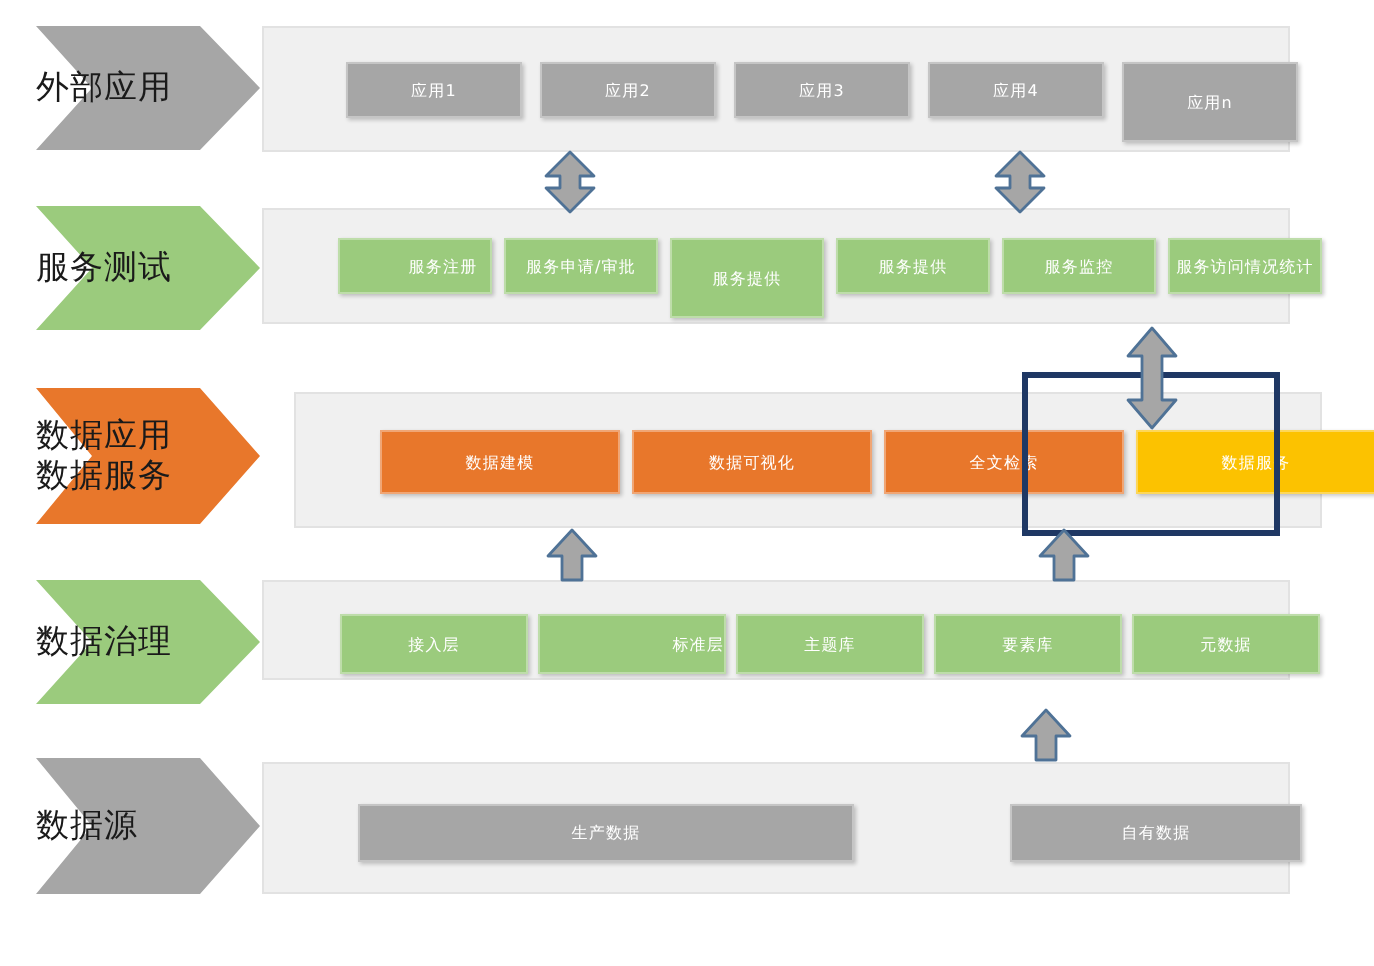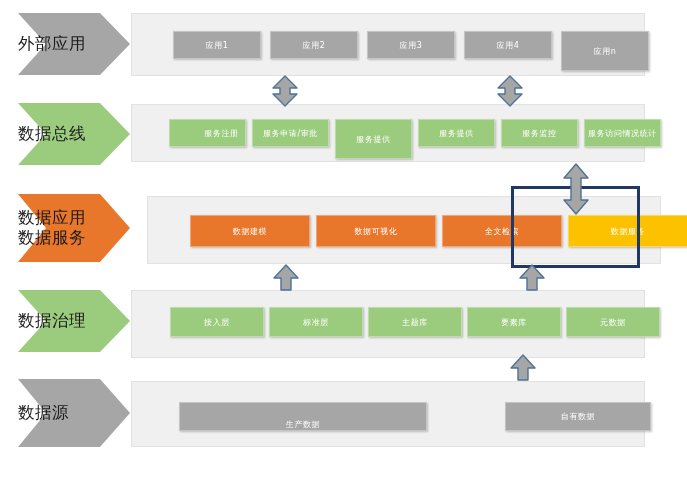--- a/index.html
+++ b/index.html
@@ -119,21 +119,21 @@
     <div class="chev-text">
       <span>外部应用</span>
     </div>
   </div>
 
   <div class="chev" style="left:18px; top:103px; width:112px; height:62px;">
     <svg width="112" height="62" viewBox="0 0 112 62">
       <polygon points="0,0 82,0 112,31 82,62 0,62 28,31" fill="#9bcb7d"></polygon>
     </svg>
     <div class="chev-text">
-      <span>数据总线</span>
+      <span>服务测试</span>
     </div>
   </div>
 
   <div class="chev" style="left:18px; top:194px; width:112px; height:68px;">
     <svg width="112" height="68" viewBox="0 0 112 68">
       <polygon points="0,0 82,0 112,34 82,68 0,68 28,34" fill="#e8772b"></polygon>
     </svg>
     <div class="chev-text">
       <span>数据应用</span>
       <span>数据服务</span>
@@ -213,43 +213,43 @@
         <span>全文检索</span>
       </div>
       <div class="cell yellow" style="left:404px; top:18px; width:120px; height:32px;">
         <span>数据服务</span>
       </div>
     </div>
   </div>
 
   <div id="highlight-box" style="left:511px; top:186px; width:129px; height:82px;"></div>
 
-  <div class="row-panel" style="left:131px; top:290px; width:514px; height:68px;">
+  <div class="row-panel" style="left:131px; top:290px; width:514px; height:50px;">
     <div class="boxes">
       <div class="cell green" style="left:22px; top:16px; width:94px; height:30px;">
         <span>接入层</span>
       </div>
-      <div class="cell green" style="left:121px; top:16px; width:94px; height:30px;">
+      <div class="cell green" style="left:121px; top:16px; width:94px; height:30px;justify-content:flex-end;">
         <span>标准层</span>
       </div>
       <div class="cell green" style="left:220px; top:16px; width:94px; height:30px;">
         <span>主题库</span>
       </div>
       <div class="cell green" style="left:319px; top:16px; width:94px; height:30px;">
         <span>要素库</span>
       </div>
       <div class="cell green" style="left:418px; top:16px; width:94px; height:30px;">
         <span>元数据</span>
       </div>
     </div>
   </div>
 
   <div class="row-panel" style="left:131px; top:381px; width:514px; height:66px;">
     <div class="boxes">
-      <div class="cell src" style="left:31px; top:20px; width:248px; height:29px;align-items:flex-end;">
+      <div class="cell src" style="left:31px; top:20px; width:248px; height:29px;">
         <span>生产数据</span>
       </div>
       <div class="cell src" style="left:357px; top:20px; width:146px; height:29px;">
         <span>自有数据</span>
       </div>
     </div>
   </div>
 
   <div class="arrow" style="left:271px; top:75px;">
     <svg width="28" height="32" viewBox="0 0 28 32">

